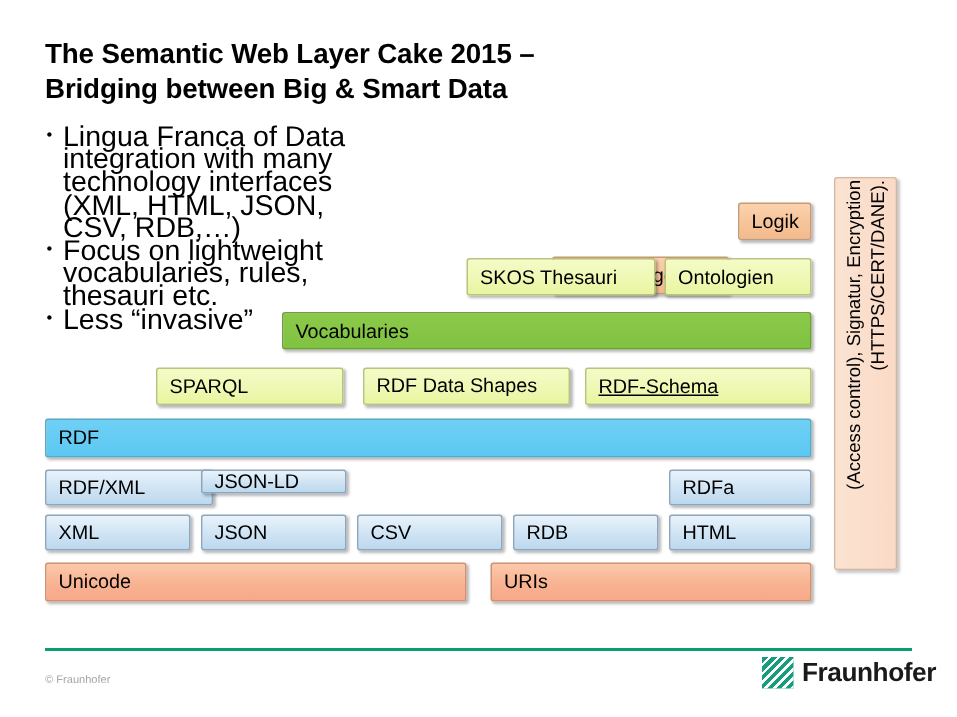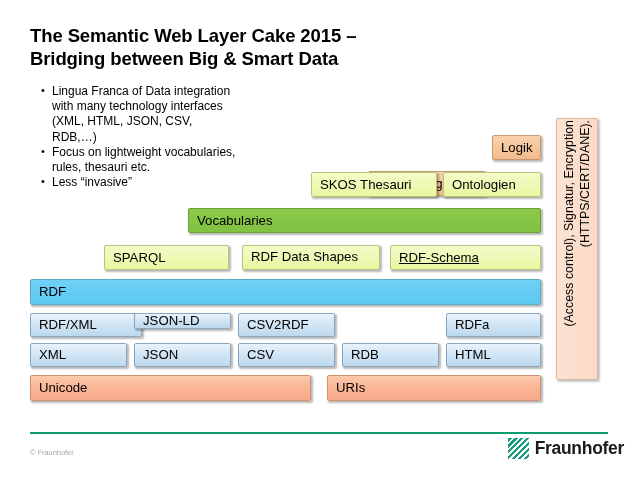--- a/index.html
+++ b/index.html
@@ -30,24 +30,24 @@
     font-size: 18.5px;
     font-weight: bold;
     line-height: 23px;
     letter-spacing: -0.1px;
   }
   .title-line2 { display: block; }
 
   
   .bullets {
     position: absolute;
-    left: 40px;
+    left: 30px;
     top: 84px;
     width: 200px;
-    font-size: 12px;
+    font-size: 19px;
     line-height: 15.2px;
   }
   .bullet {
     position: relative;
     padding-left: 12px;
     margin-bottom: 0px;
   }
   .bullet::before {
     content: "\2022";
     position: absolute;
@@ -203,21 +203,20 @@
   <div class="box c-palegreen" style="left:104px; top:245px; width:125px; height:25px;">SPARQL</div>
   <div class="box c-palegreen" style="left:242px; top:245px; width:138px; height:25px;">
     <span class="overflow-text">RDF Data Shapes</span>
   </div>
   <div class="box c-palegreen" style="left:390px; top:245px; width:151px; height:25px;text-decoration:underline;">RDF-Schema</div>
 
   <div class="box c-blue" style="left:30px; top:279px; width:511px; height:26px;">RDF</div>
 
   <div class="box c-ltblue" style="left:30px; top:313px; width:112px; height:24px;">RDF/XML</div>
   <div class="box c-ltblue" style="left:134px; top:313px; width:97px; height:16px;">JSON-LD</div>
-  <div class="box c-ltblue" style="left:238px; top:313px; width:97px; height:24px;">CSV2RDF</div>
   <div class="box c-ltblue" style="left:446px; top:313px; width:95px; height:24px;">RDFa</div>
 
   <div class="box c-ltblue" style="left:30px; top:343px; width:97px; height:24px;">XML</div>
   <div class="box c-ltblue" style="left:134px; top:343px; width:97px; height:24px;">JSON</div>
   <div class="box c-ltblue" style="left:238px; top:343px; width:97px; height:24px;">CSV</div>
   <div class="box c-ltblue" style="left:446px; top:343px; width:95px; height:24px;">HTML</div>
   <div class="box c-ltblue" style="left:342px; top:343px; width:97px; height:24px;">RDB</div>
 
   <div class="box c-salmon" style="left:30px; top:375px; width:281px; height:26px;">Unicode</div>
   <div class="box c-salmon" style="left:327px; top:375px; width:214px; height:26px;">URIs</div>

